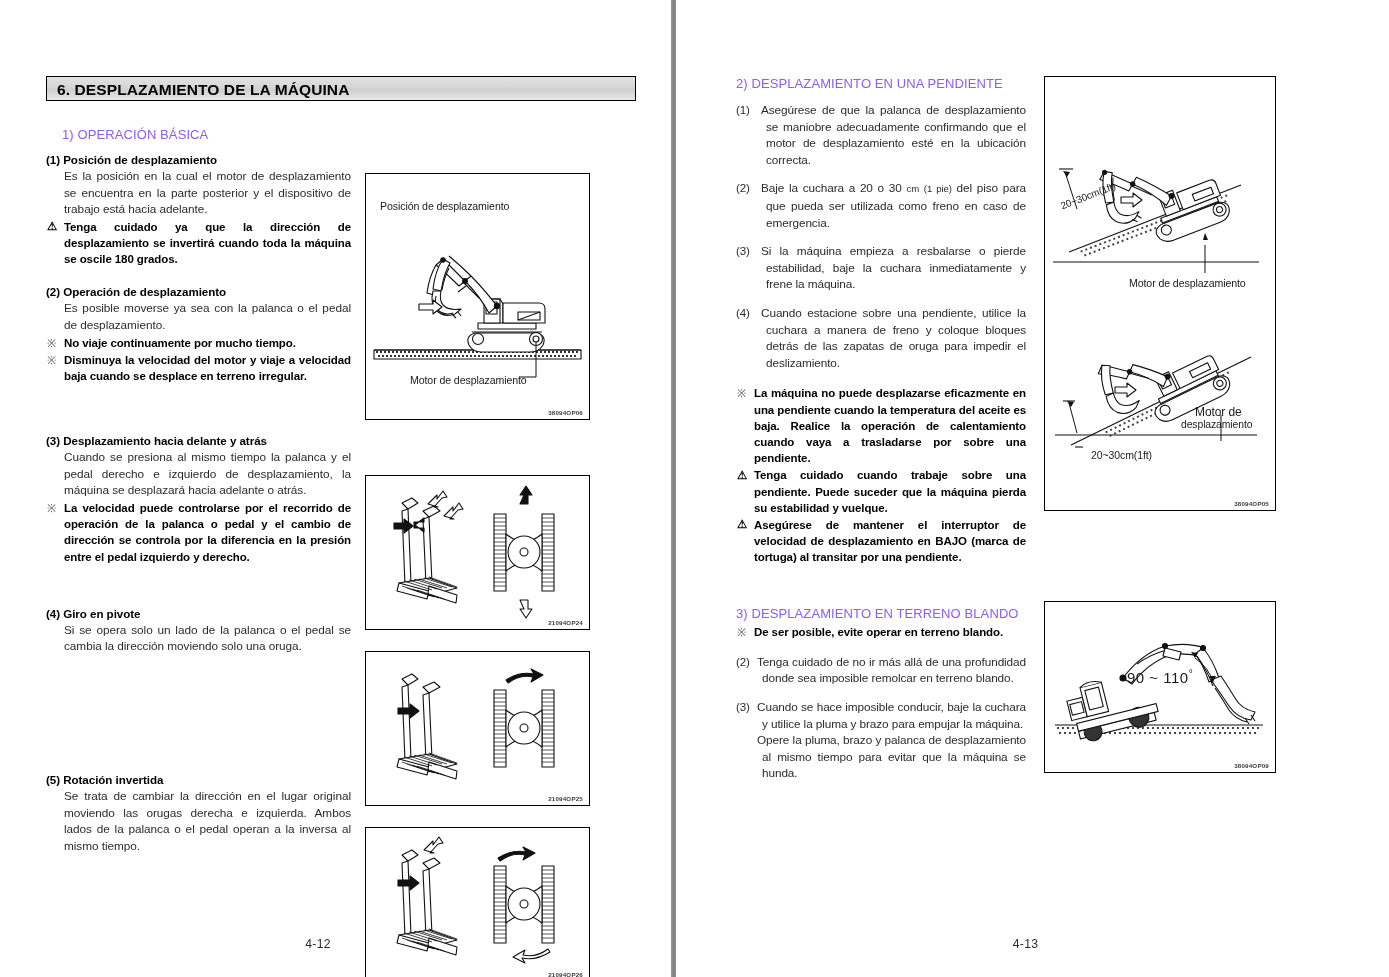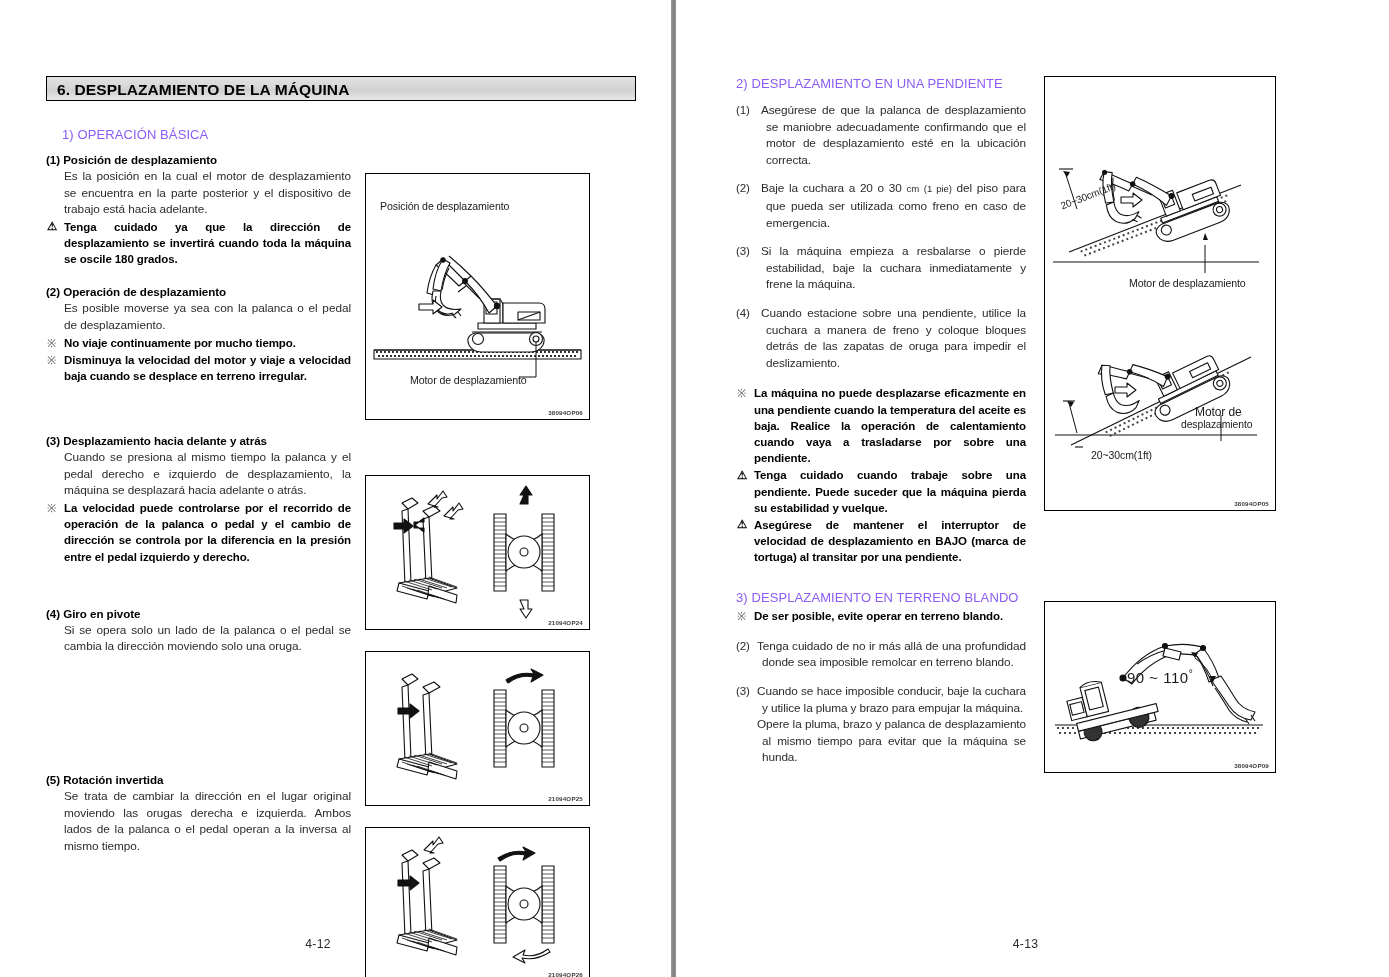--- a/index.html
+++ b/index.html
@@ -647,21 +647,21 @@
         <div class="note">
           <span class="mk warn">⚠</span>
           <span>Tenga cuidado cuando trabaje sobre una pendiente. Puede suceder que la máquina pierda su estabilidad y vuelque.</span>
         </div>
 
         <div class="note">
           <span class="mk warn">⚠</span>
           <span>Asegúrese de mantener el interruptor de velocidad de desplazamiento en BAJO (marca de tortuga) al transitar por una pendiente.</span>
         </div>
 
-        <div class="sec-title rt" style="margin-top:24px;margin-bottom:3px">3) DESPLAZAMIENTO EN TERRENO BLANDO</div>
+        <div class="sec-title rt" style="margin-top:40px;margin-bottom:3px">3) DESPLAZAMIENTO EN TERRENO BLANDO</div>
 
         <div class="note" style="margin-bottom:14px">
           <span class="mk">※</span>
           <span>De ser posible, evite operar en terreno blando.</span>
         </div>
 
 
         <div class="num-item dense">
           <span class="n">(2)</span><span>Tenga cuidado de no ir más allá de una profundidad donde sea imposible remolcar en terreno blando.</span>
         </div>

